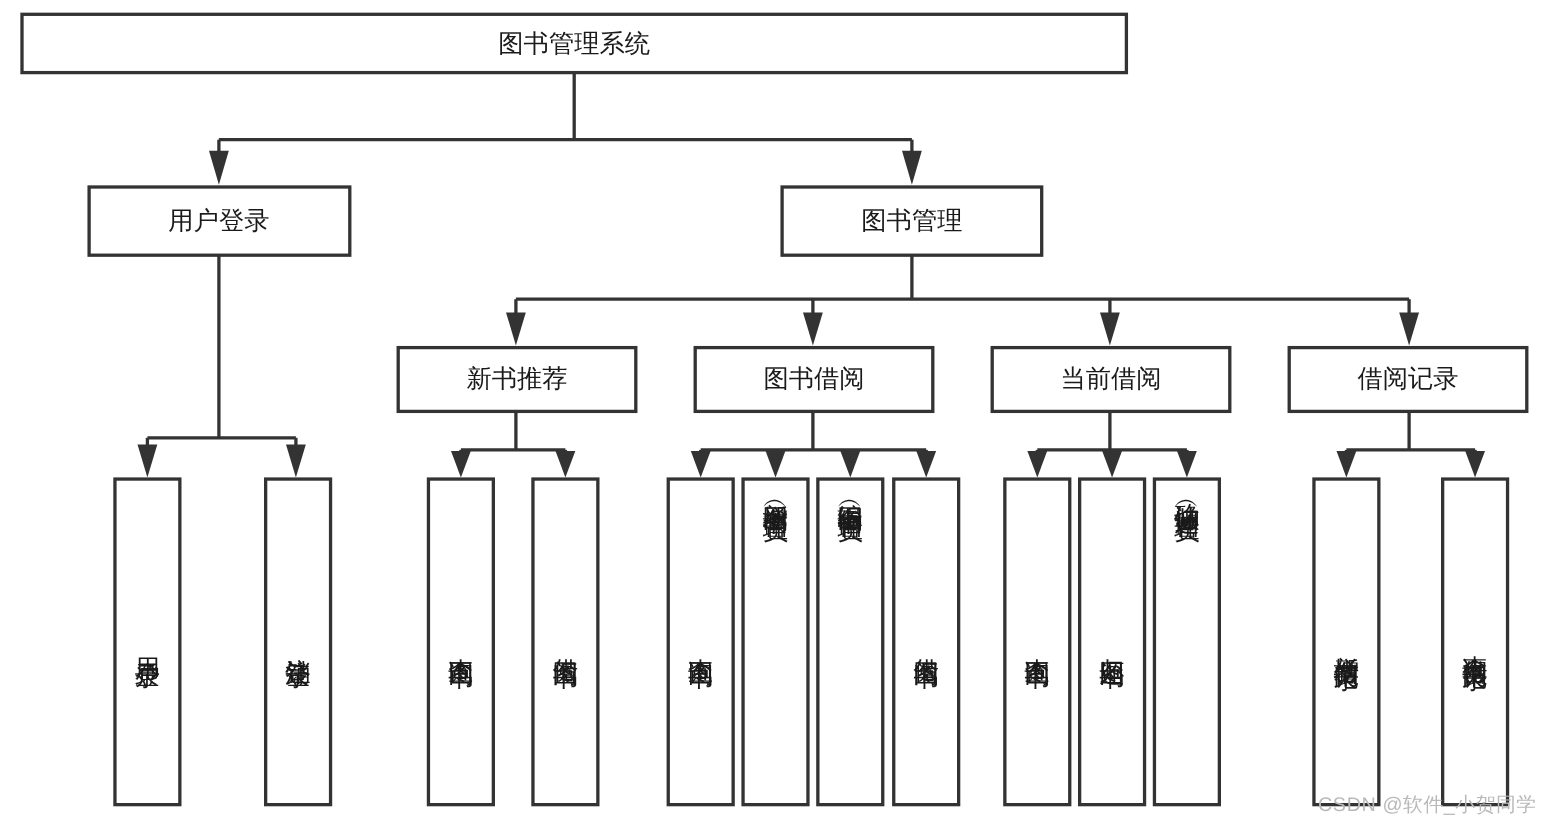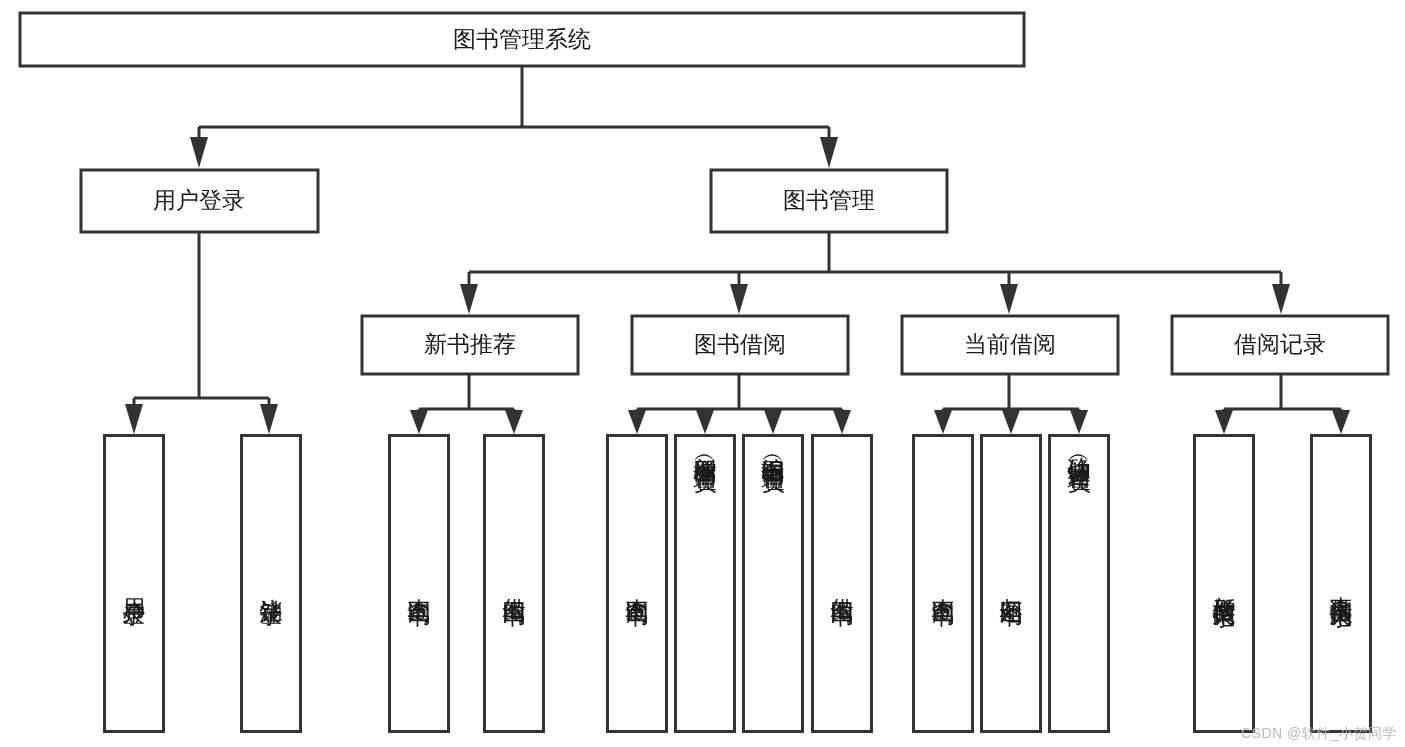--- a/index.html
+++ b/index.html
@@ -47,21 +47,21 @@
     font-family: "Liberation Sans", sans-serif;
     font-size: 23px;
     text-anchor: middle;
     dominant-baseline: middle;
   }
   .watermark-text {
     position: absolute;
     right: 8px;
     bottom: 4px;
     font-family: "Liberation Sans", sans-serif;
-    font-size: 14px;
+    font-size: 18px;
     color: #b9b9b9;
     white-space: nowrap;
     letter-spacing: 0.5px;
   }
   .vnode {
     position: absolute;
     box-sizing: border-box;
     border: 3px solid #333333;
     background: #ffffff;
     display: flex;

